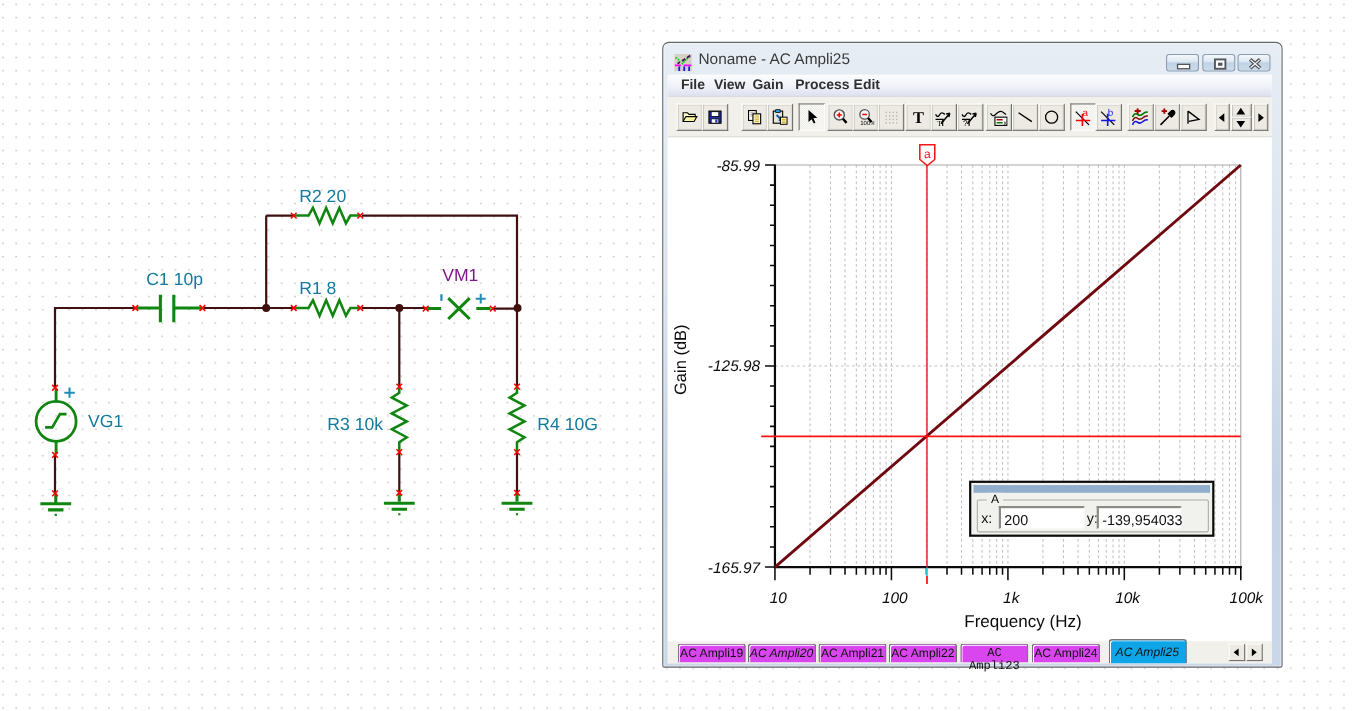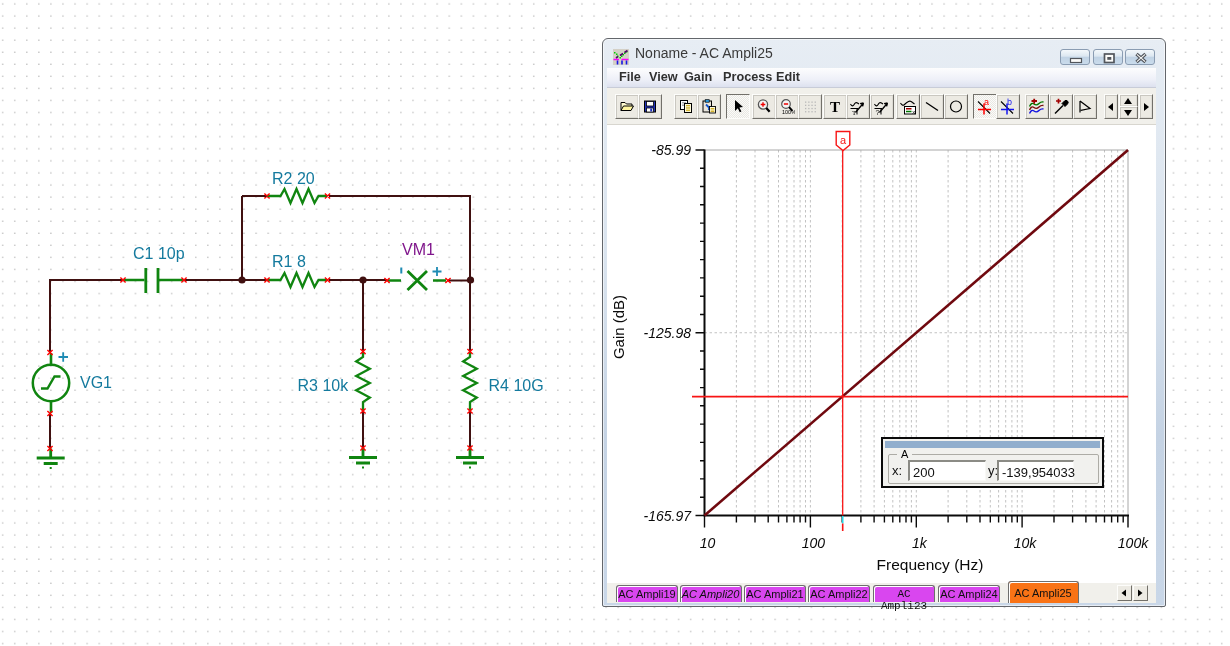--- a/index.html
+++ b/index.html
@@ -48,21 +48,21 @@
 #annot .fl { position:absolute; font-size:13px; color:#111; }
 .field { position:absolute; height:21px; background:#fff; font-size:13px;
   border-top:2px solid #8b8b85; border-left:2px solid #8b8b85;
   border-bottom:1px solid #f8f8f5; border-right:1px solid #f8f8f5;
   padding:3px 0 0 3px; color:#111; }
 #tabbar { position:relative; height:20px; background:#f1f0eb; }
 .tab { position:absolute; top:2px; height:17px; background:#d946ef;
   border:1px solid #6e6e6e; border-bottom:none; border-radius:3px 3px 0 0;
   font-size:11px; color:#111; text-align:center; padding-top:2px;
   box-shadow: inset 1px 1px 0 #fff; }
-.tab.active { background:#f97316; top:-2px; height:22px; z-index:3; padding-top:5px; }
+.tab.active { background:#0ea5e9; top:-2px; height:22px; z-index:3; padding-top:5px;font-style:italic; }
 .sbtn { position:absolute; top:2px; width:15px; height:16px; background:#eceae3;
   border-top:1px solid #fdfdfb; border-left:1px solid #fdfdfb;
   border-right:1px solid #72706a; border-bottom:1px solid #72706a; }
 .sbtn svg { position:absolute; left:50%; top:50%; transform:translate(-50%,-50%); }
 </style>
 </head>
 <body>
 <svg id="dots" width="1230" height="646" xmlns="http://www.w3.org/2000/svg">
  <defs>
       <pattern id="dp" x="0" y="0" width="12.07" height="12.07" patternUnits="userSpaceOnUse">

